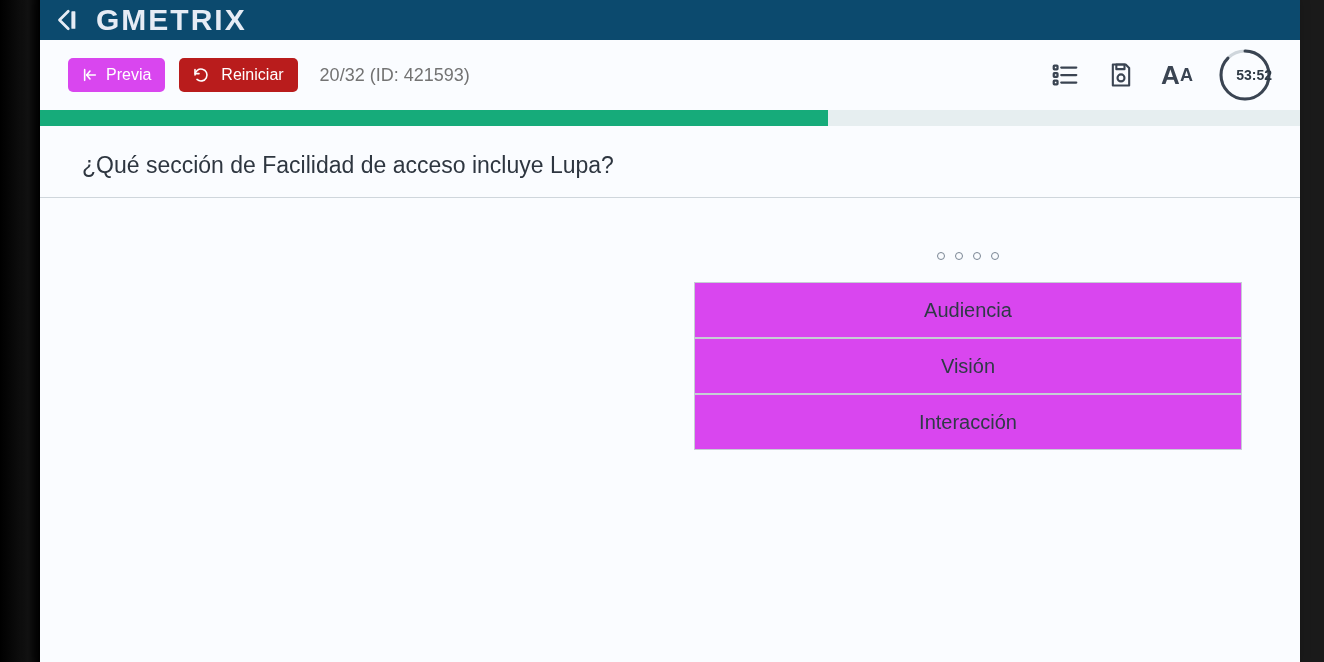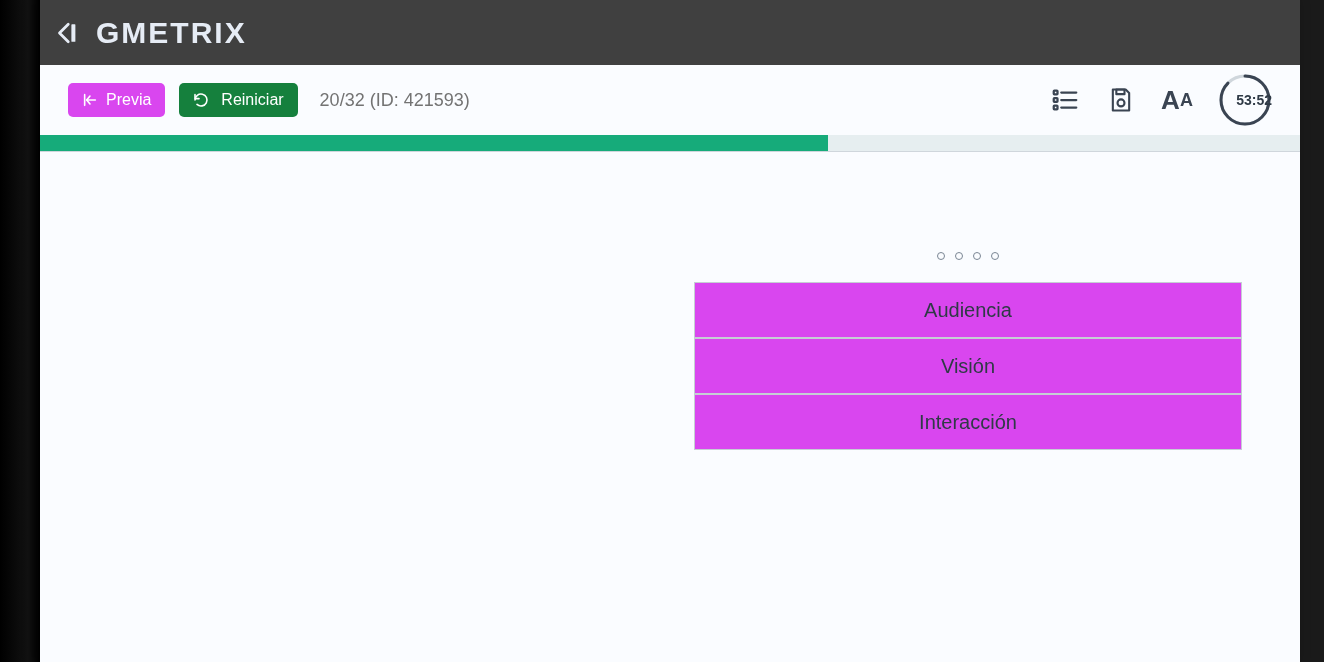--- a/index.html
+++ b/index.html
@@ -9,22 +9,22 @@
     position: absolute;
     top: 0; left: 40px;
     width: 1260px;
     height: 662px;
     background: #fafcff;
     box-shadow: -4px 0 12px rgba(0,0,0,.4);
   }
 
   
   .brand-bar {
-    height: 65px;
-    background: #404040;
+    height: 40px;
+    background: #0c4a6e;
     display: flex;
     align-items: center;
     padding-left: 12px;
     gap: 14px;
   }
   .brand-back-icon { color: #e6ecf5; display:flex; align-items:center; }
   .brand-logo { color: #e6ecf5; font-size: 30px; font-weight: 800; letter-spacing: 2px; display:flex; align-items:center; gap:2px; font-family: Arial, sans-serif;}
 
   
   .toolbar {
@@ -34,21 +34,21 @@
     padding: 0 28px;
     gap: 14px;
   }
   .btn {
     display: inline-flex; align-items: center; gap: 8px;
     color: #fff; border: none; border-radius: 5px;
     padding: 8px 14px; font-size: 16px; font-weight: 500;
     cursor: pointer;
   }
   .btn-dark { background: #d946ef; }
-  .btn-grey { background: #15803d; gap: 12px; }
+  .btn-grey { background: #b91c1c; gap: 12px; }
   .btn svg { display:block; }
 
   .progress-text { color: #737373; font-size: 18px; margin-left: 8px; }
 
   .toolbar-spacer { flex: 1 1 auto; }
 
   .tool-icon {
     width: 42px; height: 42px;
     display: inline-flex; align-items: center; justify-content: center;
     color: #3a4452; cursor: pointer;
@@ -179,20 +179,23 @@
         <circle cx="27" cy="27" r="24" fill="none" stroke="#3a4452" stroke-width="3" stroke-dasharray="151" stroke-dashoffset="20" transform="rotate(-90 27 27)" stroke-linecap="round"></circle>
       </svg>
       <span class="timer-text">53:52</span>
     </span>
   </div>
 
   <div class="progress-bar-wrap">
     <div class="progress-bar-fill"></div>
   </div>
 
+  <div class="question-area">
+    <div class="question-text">¿Qué sección de Facilidad de acceso incluye Lupa?</div>
+  </div>
 
   <div class="divider"></div>
 
   <div class="answers-panel">
     <div class="dots">
       <span class="dot"></span>
       <span class="dot"></span>
       <span class="dot"></span>
       <span class="dot"></span>
     </div>

